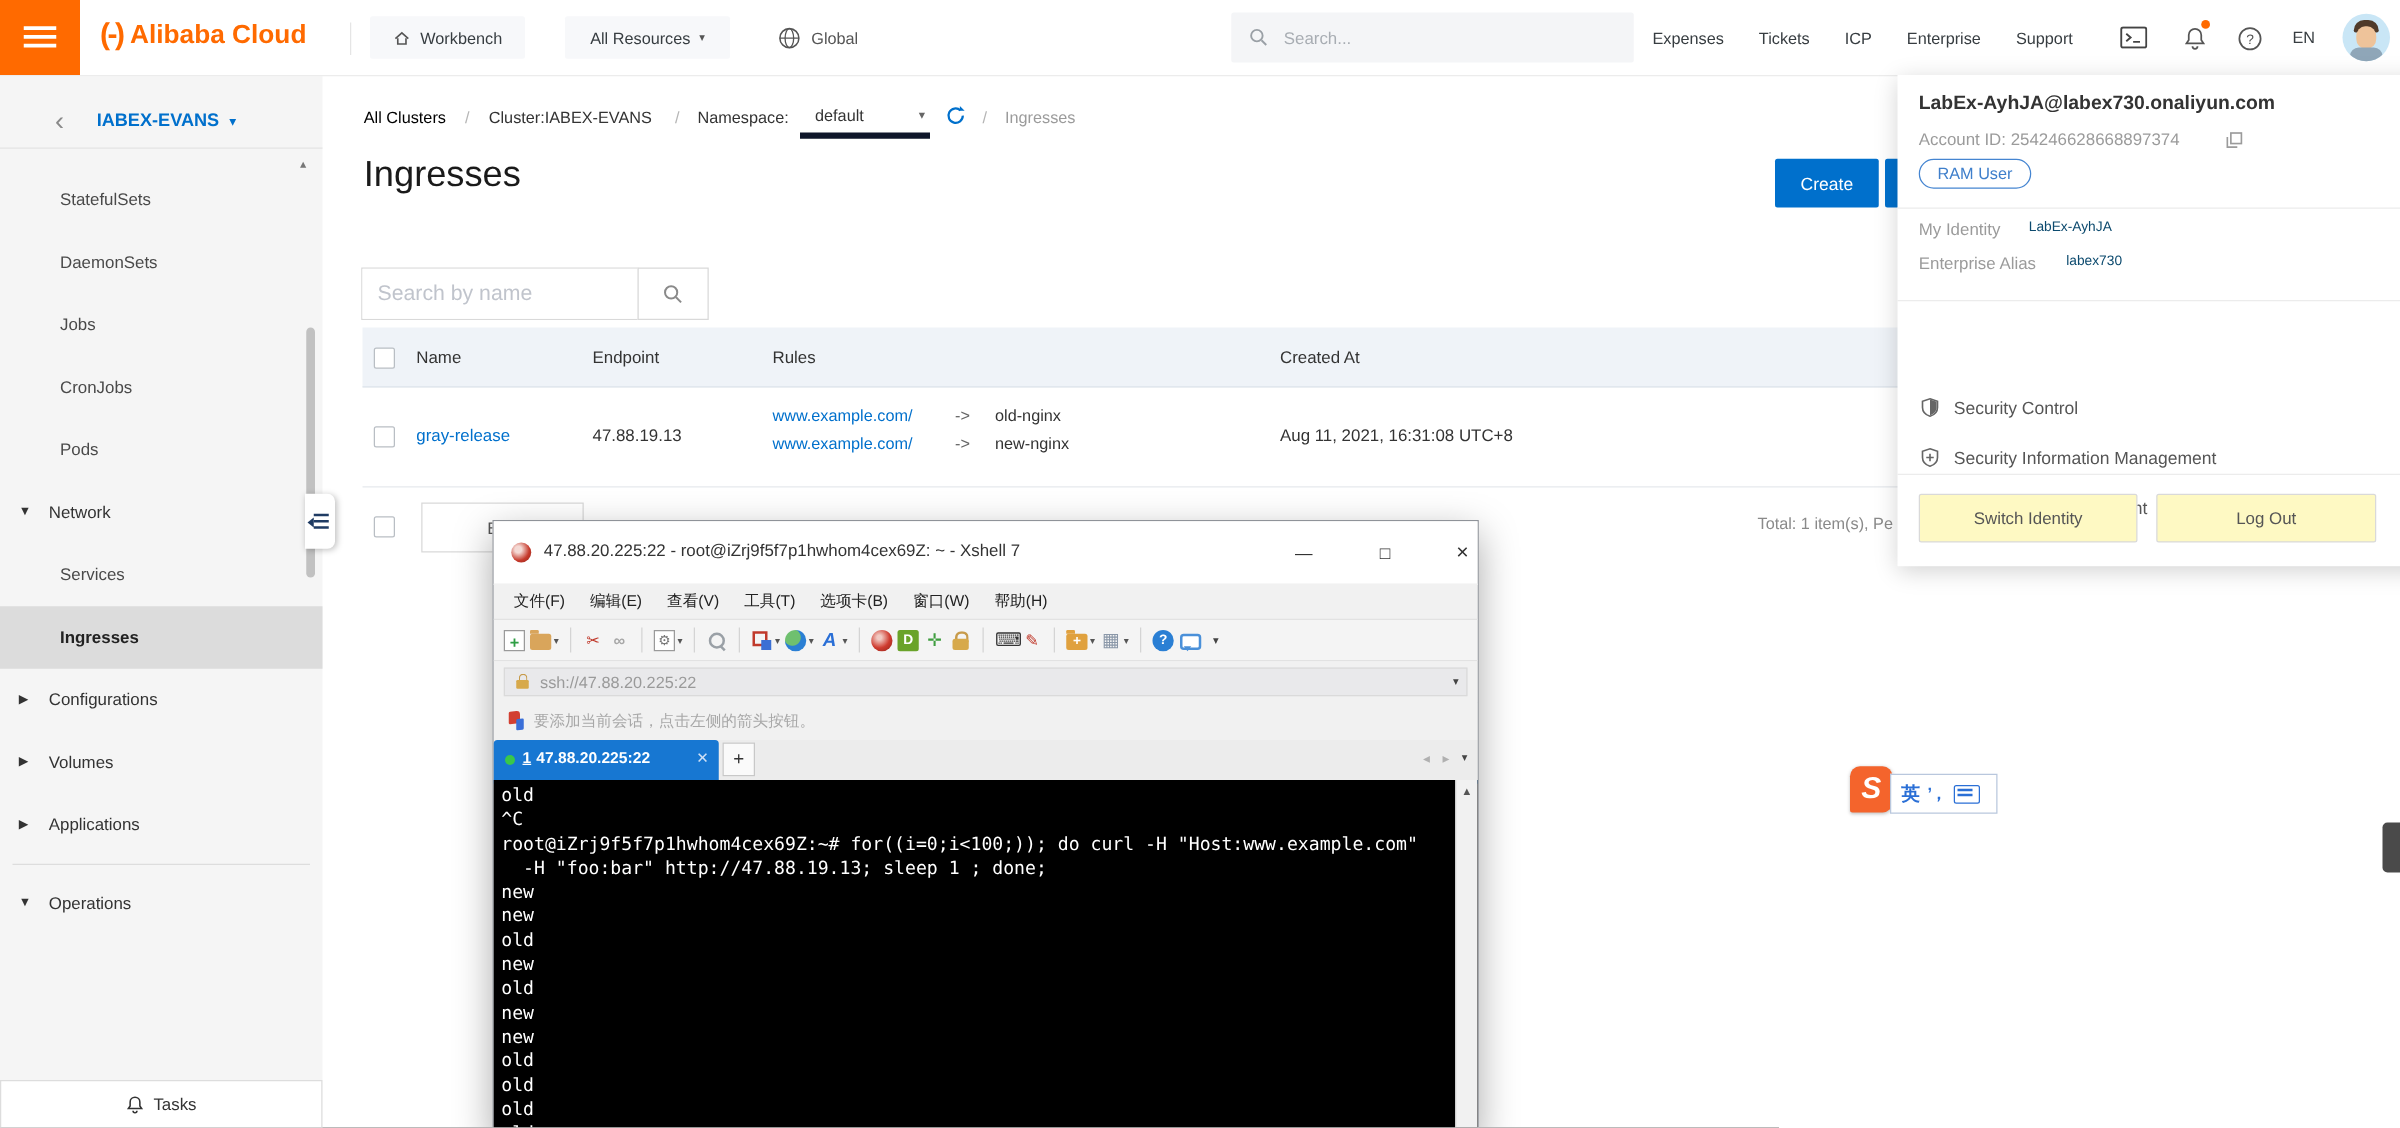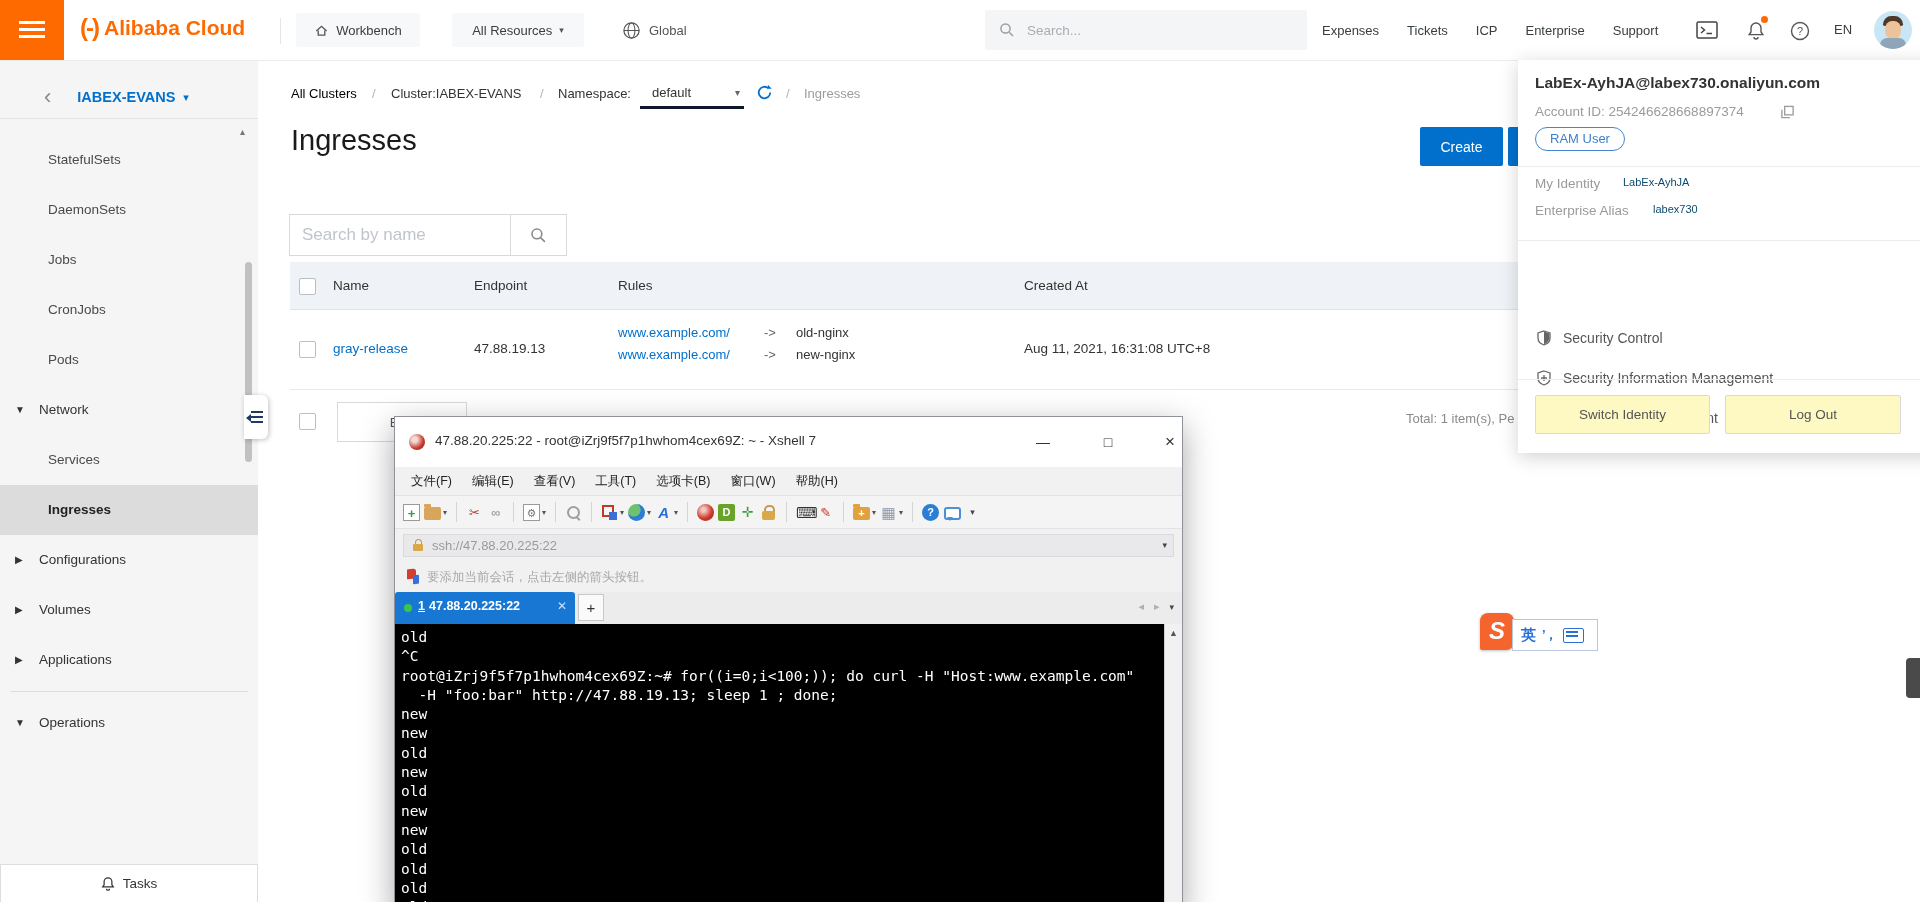--- a/index.html
+++ b/index.html
@@ -52,21 +52,21 @@
   #sb-handle{position:absolute;left:244px;top:395px;width:24px;height:44px;background:#fff;border-radius:0 6px 6px 0;box-shadow:1px 1px 5px rgba(0,0,0,.25);z-index:6;cursor:pointer;}
   #sb-handle .bars{position:absolute;left:7px;top:16px;width:12px;height:2px;background:#1f3b63;box-shadow:0 5px 0 #1f3b63,0 10px 0 #1f3b63;}
   #sb-handle .arr{position:absolute;left:2px;top:19px;width:0;height:0;border-top:4px solid transparent;border-bottom:4px solid transparent;border-right:5px solid #1f3b63;}
   #tasks-bar{position:absolute;left:0;top:804px;width:256px;height:37px;background:#fff;border:1px solid #ddd;display:flex;align-items:center;justify-content:center;gap:8px;font-size:13.5px;color:#333;cursor:pointer;}
 
   
   .bc{position:absolute;top:86px;font-size:13px;color:#333;white-space:nowrap;}
   .bc-link{color:#000000;cursor:pointer;}
   .bc-sep{color:#b5b5b5;}
   .bc-muted{color:#9b9b9b;}
-  #ns-select{position:absolute;left:640px;top:82px;width:104px;height:24px;border-bottom:3px solid #0f172a;cursor:pointer;}
+  #ns-select{position:absolute;left:640px;top:82px;width:104px;height:24px;border-bottom:5px solid #0f172a;cursor:pointer;}
   #ns-select .val{position:absolute;left:12px;top:3px;font-size:13px;color:#333;}
   #ns-select .car{position:absolute;right:4px;top:5px;font-size:10px;color:#666;}
   #bc-refresh{position:absolute;left:756px;top:83px;cursor:pointer;}
   #page-title{position:absolute;left:291px;top:124px;font-size:29px;font-weight:500;color:#1a1a1a;}
   #create-btn{position:absolute;left:1420px;top:127px;width:83px;height:39px;background:#0070cc;color:#fff;font-size:14px;border:none;border-radius:2px;cursor:pointer;}
   #create-btn2{position:absolute;left:1508px;top:127px;width:14px;height:39px;background:#0070cc;border:none;border-radius:2px 0 0 2px;cursor:pointer;}
   #name-search{position:absolute;left:289px;top:214px;width:222px;height:42px;border:1px solid #d9d9d9;box-sizing:border-box;background:#fff;}
   #name-search input{width:100%;height:100%;border:none;outline:none;padding:0 12px;font-size:17px;color:#333;box-sizing:border-box;font-family:inherit;}
   #name-search input::placeholder{color:#c0c4cc;}
   #name-search-btn{position:absolute;left:510px;top:214px;width:57px;height:42px;border:1px solid #d9d9d9;box-sizing:border-box;background:#fff;cursor:pointer;display:flex;align-items:center;justify-content:center;}
@@ -158,21 +158,21 @@
   
   #acct{position:absolute;left:1518px;top:60px;width:476px;height:393px;background:#fff;box-shadow:0 4px 18px rgba(0,0,0,.18);z-index:30;}
   #acct-email{position:absolute;left:17px;top:14px;font-size:15.5px;font-weight:bold;color:#333;}
   #acct-id{position:absolute;left:17px;top:44px;font-size:13.5px;color:#9b9b9b;}
   #acct-copy{position:absolute;left:262px;top:45px;cursor:pointer;}
   #ram-pill{position:absolute;left:17px;top:67px;height:22px;padding:0 14px;border:1px solid #4585d1;border-radius:12px;color:#3f7fcb;font-size:13px;line-height:22px;cursor:default;}
   .acct-div{position:absolute;left:0;width:402px;height:1px;background:#ececec;}
   .acct-lbl{position:absolute;left:17px;font-size:13.5px;color:#9b9b9b;}
   .acct-val{position:absolute;font-size:11px;color:#0c4a6e;}
   #acct-menu{position:absolute;left:0;top:246px;width:402px;}
-  .am-row{position:relative;height:40px;cursor:pointer;display:flex;align-items:flex-end;}
+  .am-row{position:relative;height:40px;cursor:pointer;display:flex;align-items:center;}
   .am-ic{margin-left:17px;width:18px;display:flex;justify-content:center;}
   .am-label{margin-left:10px;font-size:14px;color:#555;}
   .acct-btn{position:absolute;top:335px;height:39px;background:#fef9c3;border:1px solid #d9d9d9;color:#555;font-size:13.5px;cursor:pointer;border-radius:2px;}
   #btn-switch{left:17px;width:175px;}
   #btn-logout{left:207px;width:176px;}
 
   
   #sogou{position:absolute;left:1480px;top:613px;z-index:50;display:flex;align-items:flex-start;}
   #sogou-s{width:34px;height:37px;background:#f4642c;border-radius:8px 8px 8px 2px;color:#fff;font-weight:bold;font-style:italic;font-size:24px;text-align:center;line-height:36px;box-shadow:0 1px 3px rgba(0,0,0,.25);}
   #sogou-box{margin-left:-2px;margin-top:6px;width:86px;height:32px;background:#fff;border:1px solid #b9c7dd;display:flex;align-items:center;gap:6px;padding-left:8px;box-sizing:border-box;}

